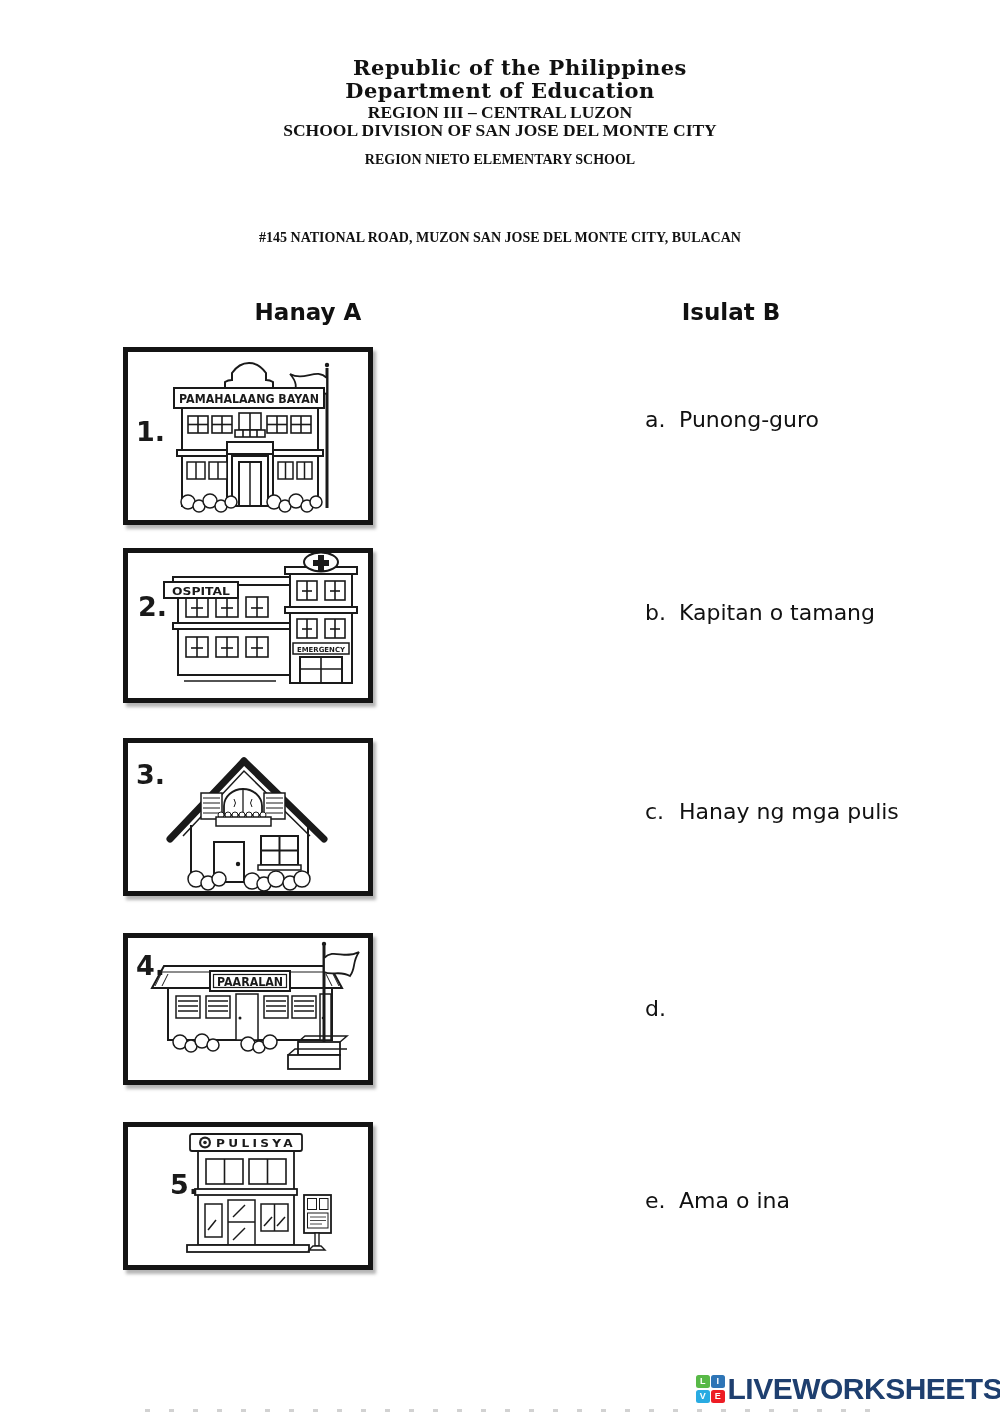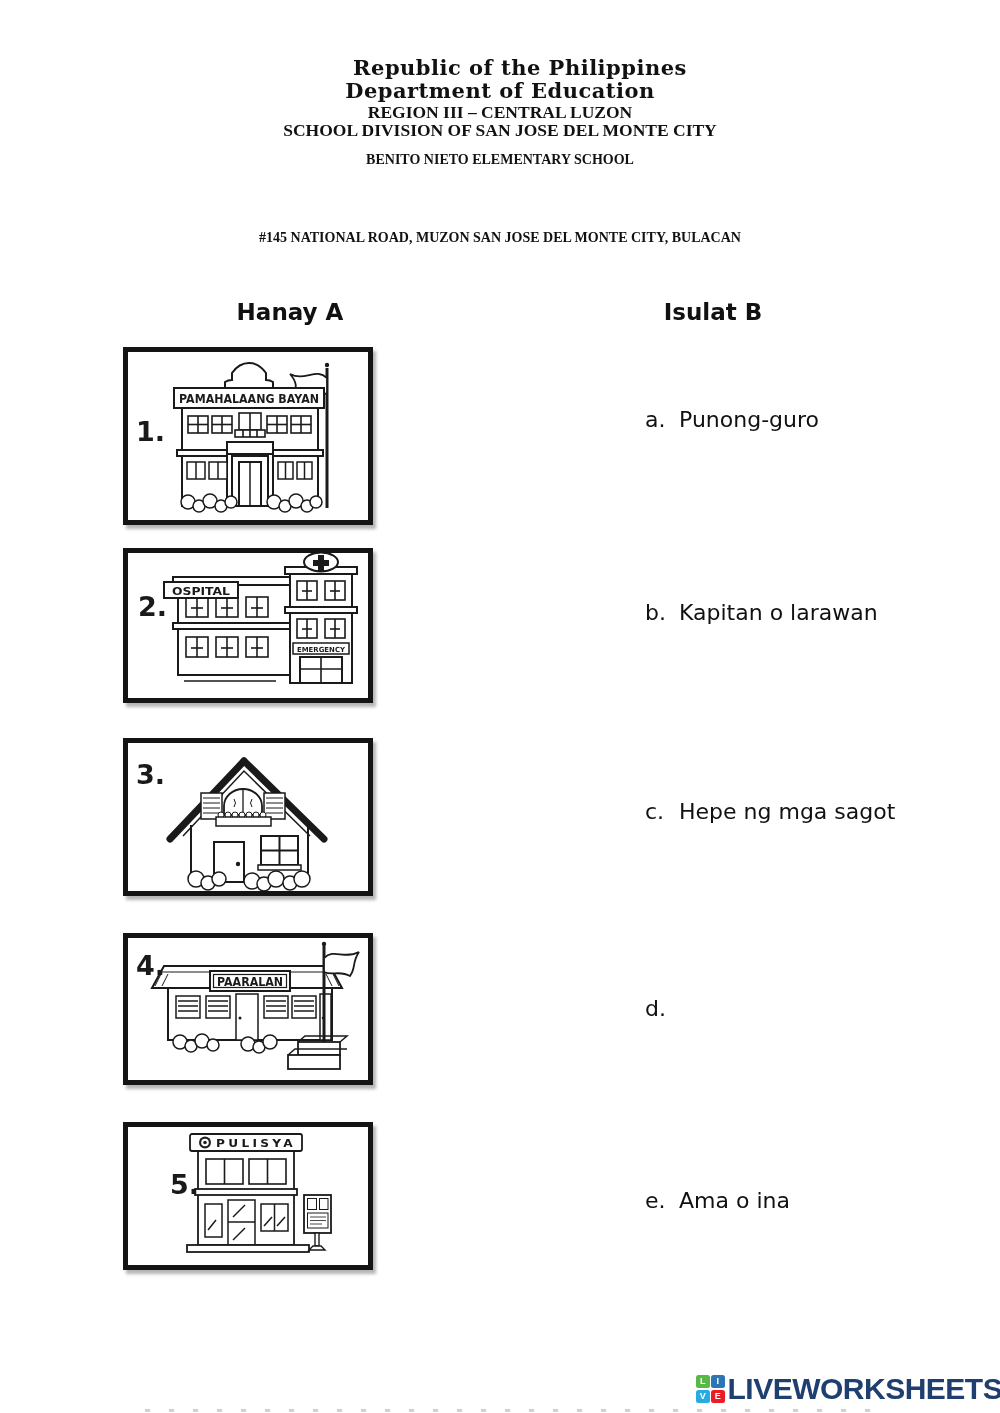--- a/index.html
+++ b/index.html
@@ -14,21 +14,21 @@
   .hdr-serif1 { top: 103px; font: 700 17.5px/1.1 "Liberation Serif", serif; text-align: center; }
   .hdr-serif2 { top: 121px; font: 700 17.5px/1.1 "Liberation Serif", serif; }
   .hdr-small1 { top: 152px; font: 700 14px/1.1 "Liberation Serif", serif; }
   .hdr-small2 { top: 185px; font: 700 14px/1.1 "Liberation Serif", serif; margin-top: 45px; }
 
   
   .instr { left: 119px; top: 213px; width: 790px;
            font: 400 21.5px/37px "DejaVu Sans", sans-serif; }
 
   .col-head { top: 299px; font: 700 23px/1.2 "DejaVu Sans", sans-serif;
-              transform: translateX(-50%); white-space: nowrap; }
+              transform: translateX(-50%); white-space: nowrap; margin-left: 18px; }
   .col-a { left: 290px; }
   .col-b { left: 713px; }
 
   
   .pbox { left: 123px; width: 250px; background: #fff; border: 5px solid #141414;
           box-shadow: 3px 4px 3px rgba(90,90,90,.45); }
   .pbox svg { display: block; }
   .num { position: absolute; font: 600 27px/1 "DejaVu Sans", sans-serif; color: #1a1a1a; }
 
   
@@ -50,21 +50,21 @@
 
   text { font-family: "DejaVu Sans", sans-serif; fill: #1a1a1a; }
 </style>
 </head>
 <body>
 
 <div class="abs hdr hdr-black1">Republic of the Philippines</div>
 <div class="abs hdr hdr-black2">Department of Education</div>
 <div class="abs hdr hdr-serif1">REGION III – CENTRAL LUZON</div>
 <div class="abs hdr hdr-serif2">SCHOOL DIVISION OF SAN JOSE DEL MONTE CITY</div>
-<div class="abs hdr hdr-small1">BENITO NIETO ELEMENTARY SCHOOL</div>
+<div class="abs hdr hdr-small1">REGION NIETO ELEMENTARY SCHOOL</div>
 <div class="abs hdr hdr-small2">#145 NATIONAL ROAD, MUZON SAN JOSE DEL MONTE CITY, BULACAN</div>
 
 <div class="abs instr">
 </div>
 
 <div class="abs col-head col-a">Hanay A</div>
 <div class="abs col-head col-b">Isulat B</div>
 
 <div class="abs pbox" style="top:347px;height:178px;">
   <span class="num" style="left:8px;top:66px;">1.</span>
@@ -348,25 +348,25 @@
     <text x="128" y="20" font-size="11" font-weight="bold" text-anchor="middle" textLength="80" lengthAdjust="spacingAndGlyphs" letter-spacing="3">PULISYA</text>
   </svg>
 </div>
 
 <div class="abs ans" style="top:407px;">
   <span class="letter">a.</span>
   <span>Punong-guro</span>
 </div>
 <div class="abs ans" style="top:600px;">
   <span class="letter">b.</span>
-  <span>Kapitan o larawan</span>
+  <span>Kapitan o tamang</span>
 </div>
 <div class="abs ans" style="top:799px;">
   <span class="letter">c.</span>
-  <span>Hepe ng mga sagot</span>
+  <span>Hanay ng mga pulis</span>
 </div>
 <div class="abs ans" style="top:996px;">
   <span class="letter">d.</span>
 </div>
 <div class="abs ans" style="top:1188px;">
   <span class="letter">e.</span>
   <span>Ama o ina</span>
 </div>
 
 <div class="abs logo">

